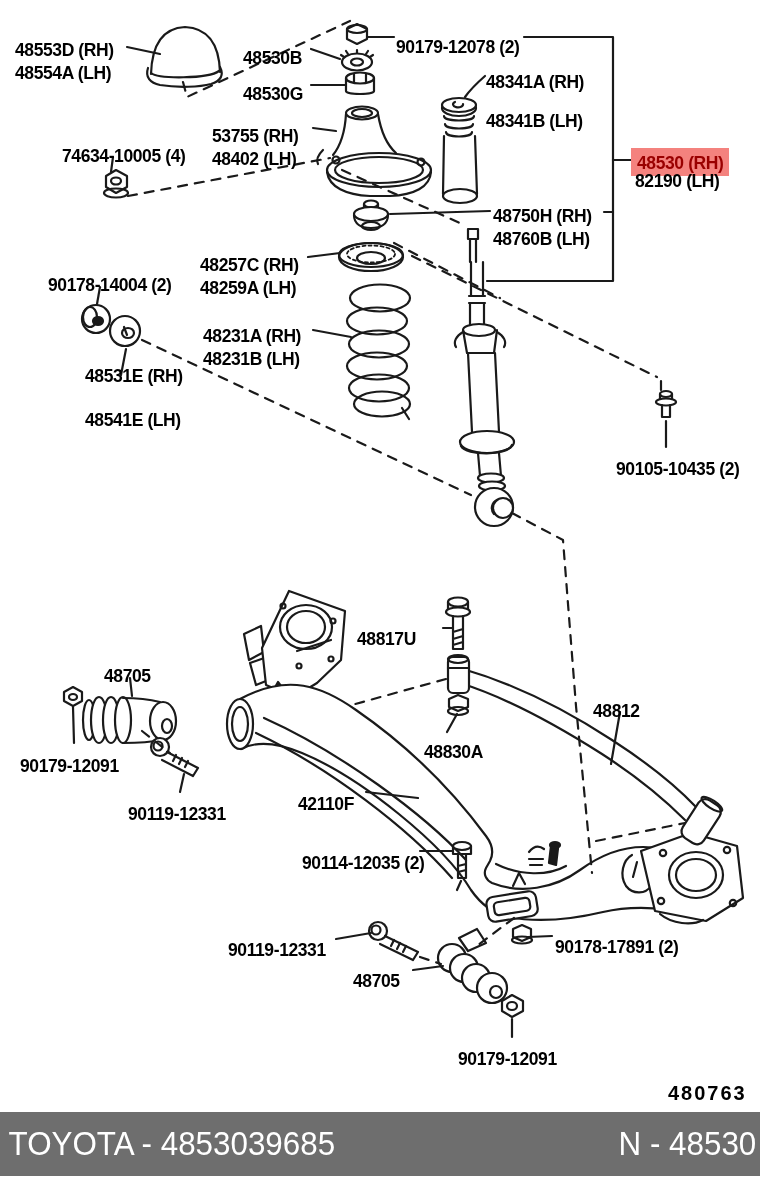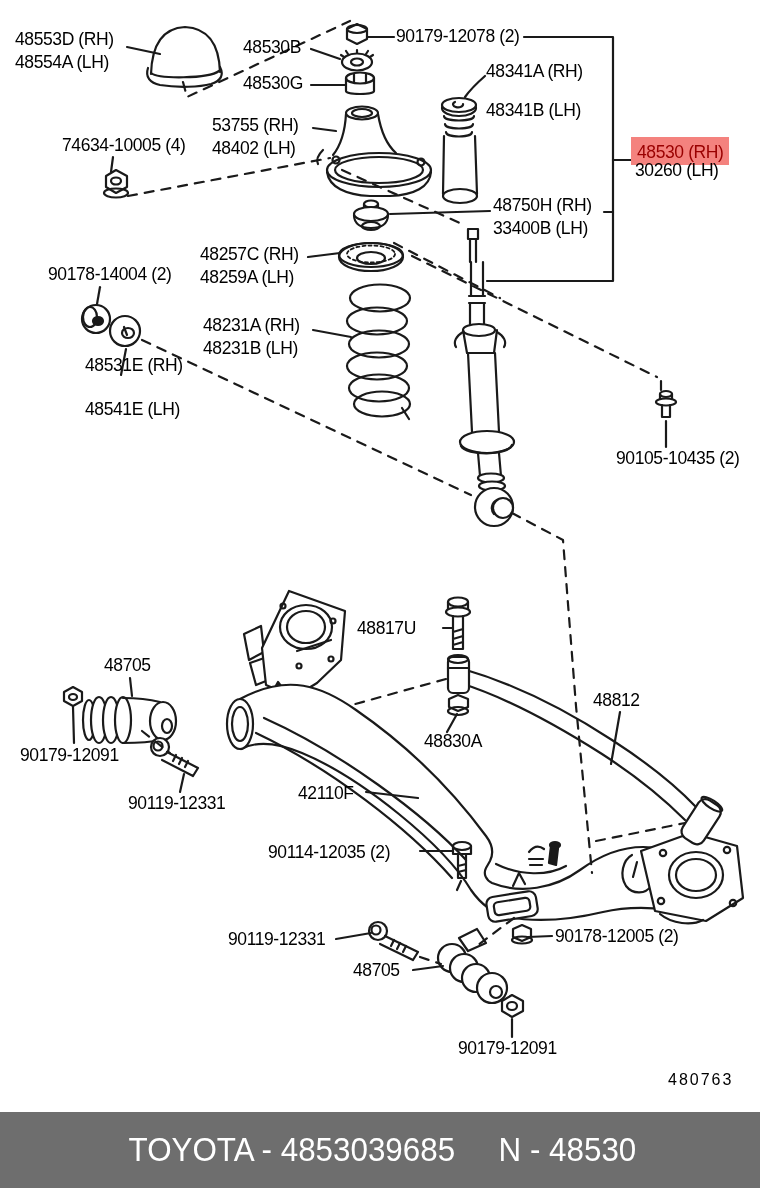--- a/index.html
+++ b/index.html
@@ -3,28 +3,28 @@
 <meta charset="utf-8">
 <style>
   html,body{margin:0;padding:0;}
   body{
     width:760px;height:1188px;position:relative;background:#ffffff;
     font-family:"Liberation Sans", sans-serif;overflow:hidden;
   }
   #stage{position:absolute;left:0;top:0;width:760px;height:1188px;}
   svg{position:absolute;left:0;top:0;}
   .lbl{
-    position:absolute;font-weight:normal;font-size:17.5px;line-height:1;
-    color:#000;white-space:nowrap;letter-spacing:-0.4px;z-index:5;
+    position:absolute;font-weight:bold;font-size:17.5px;line-height:1;
+    color:#000;white-space:nowrap;letter-spacing:-0.4px;z-index:5;margin-top:11px;
   }
   .hl{display:inline-block;padding:7px 6px 3px;margin:-2px -6px -3px;}
-  .fig{font-size:16px;letter-spacing:2px;}
+  .fig{font-size:20px;letter-spacing:2px;}
   #footer-bar{
-    position:absolute;left:0;top:1112px;width:760px;height:76px;
-    display:flex;align-items:center;justify-content:center;gap:32px;z-index:6;
+    position:absolute;left:0;top:1112px;width:760px;height:64px;
+    display:flex;align-items:center;justify-content:space-between;gap:32px;z-index:6;
   }
   #footer-bar span{
     color:#fff;font-size:33px;font-weight:normal;letter-spacing:0px;
     transform:scaleX(0.95);white-space:nowrap;
   }
 </style>
 </head>
 <body>
 
 <div id="stage">
@@ -324,40 +324,40 @@
 <div class="lbl" style="left:15px;top:54px">48554A (LH)</div>
 <div class="lbl" style="left:243px;top:39px">48530B</div>
 <div class="lbl" style="left:243px;top:75px">48530G</div>
 <div class="lbl" style="left:396px;top:28px">90179-12078 (2)</div>
 <div class="lbl" style="left:212px;top:117px">53755 (RH)</div>
 <div class="lbl" style="left:212px;top:140px">48402 (LH)</div>
 <div class="lbl" style="left:62px;top:137px">74634-10005 (4)</div>
 <div class="lbl" style="left:486px;top:63px">48341A (RH)</div>
 <div class="lbl" style="left:486px;top:102px">48341B (LH)</div>
 <div class="lbl" style="left:637px;top:139px"><span class="hl" style="background: rgb(244, 130, 126); color: rgb(154, 0, 0);">48530 (RH)</span></div>
-<div class="lbl" style="left:635px;top:162px">30260 (LH)</div>
+<div class="lbl" style="left:635px;top:162px">82190 (LH)</div>
 <div class="lbl" style="left:493px;top:197px">48750H (RH)</div>
-<div class="lbl" style="left:493px;top:220px">33400B (LH)</div>
+<div class="lbl" style="left:493px;top:220px">48760B (LH)</div>
 <div class="lbl" style="left:200px;top:246px">48257C (RH)</div>
 <div class="lbl" style="left:200px;top:269px">48259A (LH)</div>
 <div class="lbl" style="left:48px;top:266px">90178-14004 (2)</div>
 <div class="lbl" style="left:203px;top:317px">48231A (RH)</div>
 <div class="lbl" style="left:203px;top:340px">48231B (LH)</div>
 <div class="lbl" style="left:85px;top:357px">48531E (RH)</div>
 <div class="lbl" style="left:85px;top:401px">48541E (LH)</div>
 <div class="lbl" style="left:616px;top:450px">90105-10435 (2)</div>
 <div class="lbl" style="left:357px;top:620px">48817U</div>
 <div class="lbl" style="left:104px;top:657px">48705</div>
 <div class="lbl" style="left:20px;top:747px">90179-12091</div>
 <div class="lbl" style="left:128px;top:795px">90119-12331</div>
 <div class="lbl" style="left:298px;top:785px">42110F</div>
 <div class="lbl" style="left:424px;top:733px">48830A</div>
 <div class="lbl" style="left:593px;top:692px">48812</div>
-<div class="lbl" style="left:268px;top:844px">90114-12035 (2)</div>
-<div class="lbl" style="left:555px;top:928px">90178-12005 (2)</div>
+<div class="lbl" style="left:302px;top:844px">90114-12035 (2)</div>
+<div class="lbl" style="left:555px;top:928px">90178-17891 (2)</div>
 <div class="lbl" style="left:228px;top:931px">90119-12331</div>
 <div class="lbl" style="left:353px;top:962px">48705</div>
 <div class="lbl" style="left:458px;top:1040px">90179-12091</div>
 <div class="lbl fig" style="left:668px;top:1072px">480763</div>
 
 <div id="footer-bar" style="background: rgb(110, 110, 110);">
   <span>TOYOTA - 4853039685</span>
   <span>N - 48530</span>
 </div>
 

